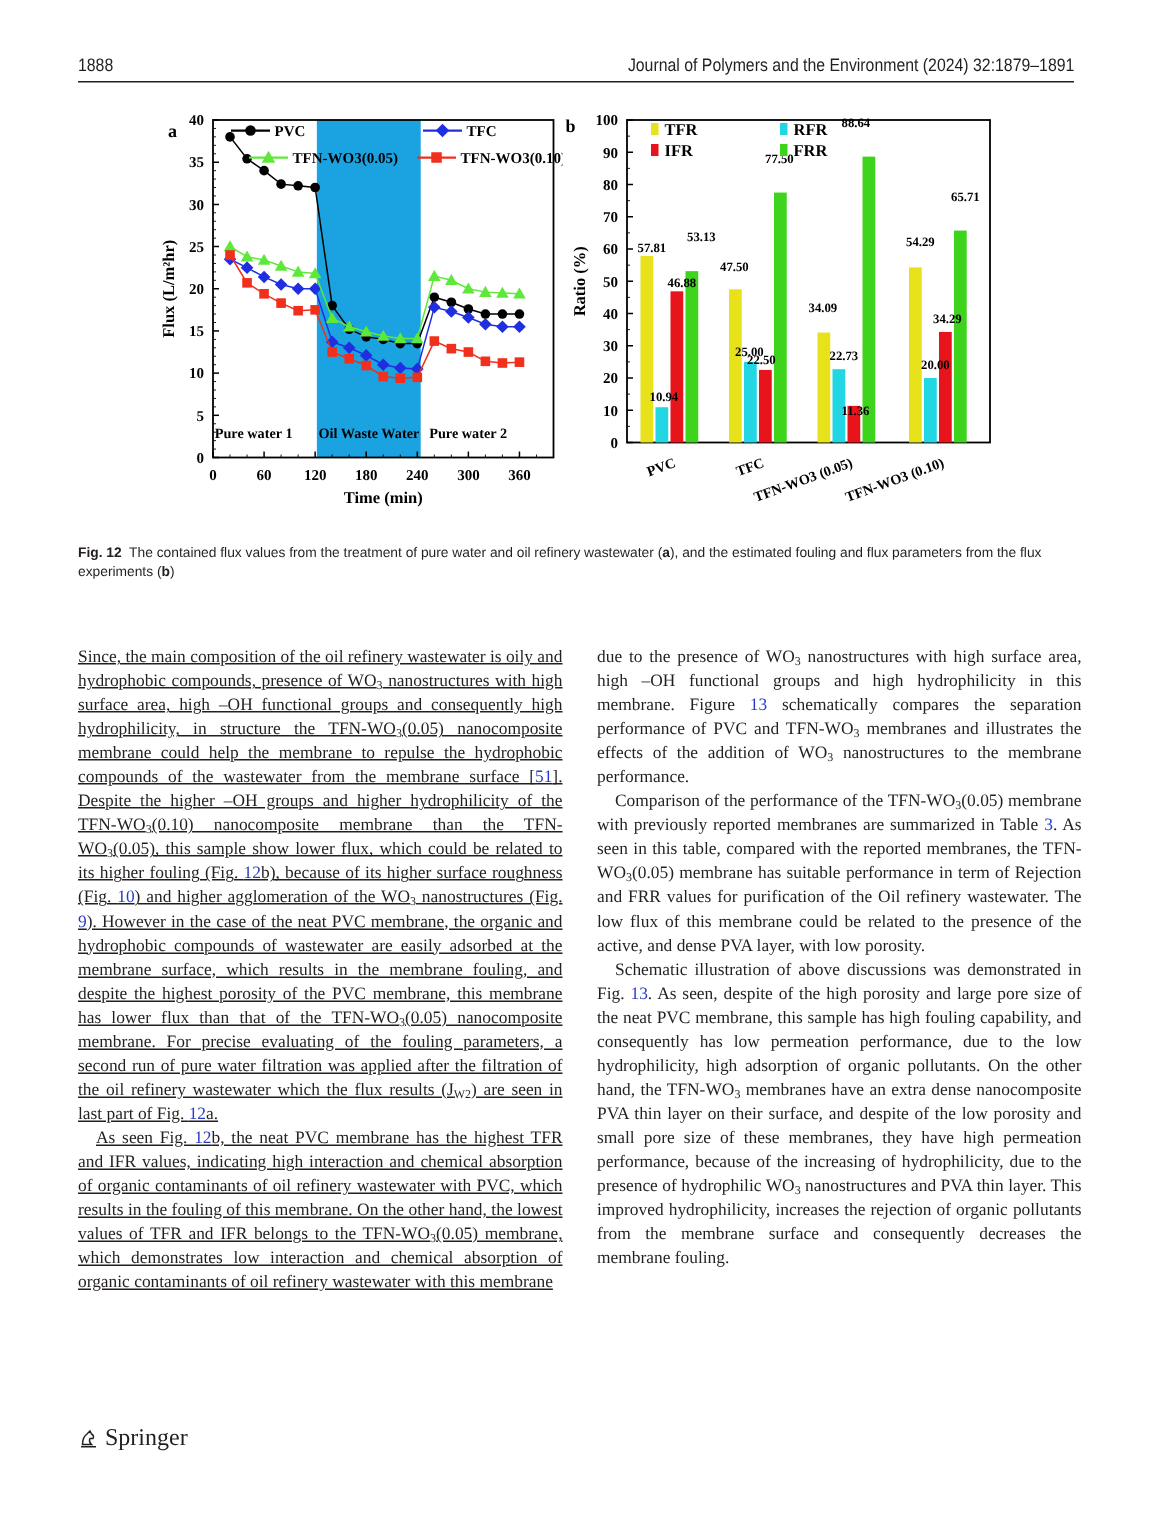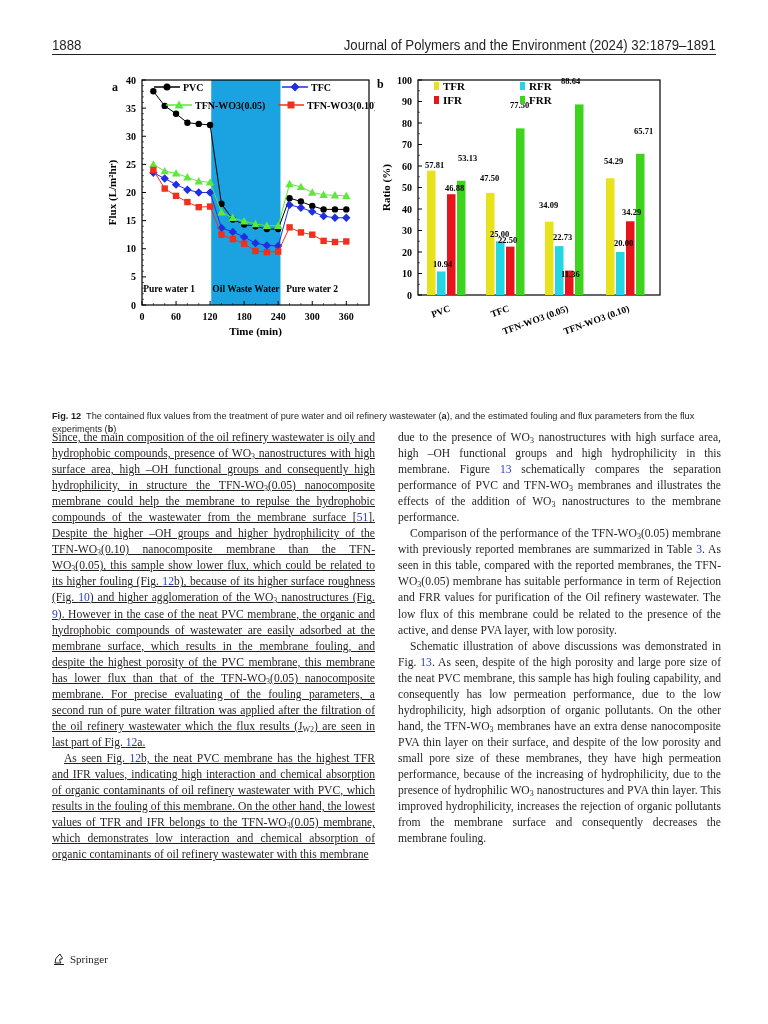--- a/index.html
+++ b/index.html
@@ -1,37 +1,37 @@
 <!DOCTYPE html>
 <html><head>
 <meta charset="utf-8">
 <style>
   html, body { margin: 0; padding: 0; background: #ffffff; }
   body { width: 768px; height: 1024px; position: relative; overflow: hidden; font-family: "Liberation Serif", serif; color: #231f20; }
-  .running-head { position: absolute; top: 36px; left: 52px; right: 52px; height: 16px; font-family: "Liberation Sans", sans-serif; font-size: 15px; color: #231f20; }
+  .running-head { position: absolute; top: 36px; left: 52px; right: 52px; height: 16px; font-family: "Liberation Sans", sans-serif; font-size: 12px; color: #231f20; }
   .running-head .page-no { position: absolute; left: 0; top: 0; transform: scaleX(0.88); transform-origin: left; }
   .running-head .journal { position: absolute; right: 0; top: 0; transform: scaleX(0.88); transform-origin: right; }
   .head-rule { position: absolute; top: 54px; left: 52px; right: 52px; height: 1px; background: #231f20; }
 
   .figure { position: absolute; top: 70px; left: 100px; width: 620px; height: 280px; }
   .figure svg { position: absolute; top: 0; left: 0; }
   .fig-text { font-family: "Liberation Serif", serif; font-weight: bold; fill: #000; }
 
-  .caption { position: absolute; top: 362px; left: 52px; right: 52px; font-family: "Liberation Sans", sans-serif; font-size: 9.2px; line-height: 13px; color: #231f20; margin-top: 48px; }
+  .caption { position: absolute; top: 362px; left: 52px; right: 52px; font-family: "Liberation Sans", sans-serif; font-size: 9.2px; line-height: 13px; color: #231f20; }
   .caption .fig-label { font-weight: bold; }
 
   .col { position: absolute; top: 430px; width: 323px; font-size: 11.6px; line-height: 16.05px; text-align: justify; color: #231f20; }
   .col-left { left: 52px; text-decoration: underline; }
   .col-right { left: 398px; }
   .col p { margin: 0; }
   .col p.indent { text-indent: 12px; }
   .ref { color: #2a3cc6; }
   sub { font-size: 8px; line-height: 0; vertical-align: -2px; }
 
-  .footer { position: absolute; top: 950px; left: 52px; height: 18px; font-family: "Liberation Serif", serif; font-size: 11px; color: #231f20; display: flex; align-items: center; gap: 4px; }
+  .footer { position: absolute; top: 950px; left: 52px; height: 18px; font-family: "Liberation Serif", serif; font-size: 16px; color: #231f20; display: flex; align-items: center; gap: 4px; }
   .footer .logo { width: 14px; height: 14px; }
 </style>
 </head>
 <body>
 
 <div class="running-head">
   <span class="page-no">1888</span>
   <span class="journal">Journal of Polymers and the Environment (2024) 32:1879–1891</span>
 </div>
 <div class="head-rule"></div>

